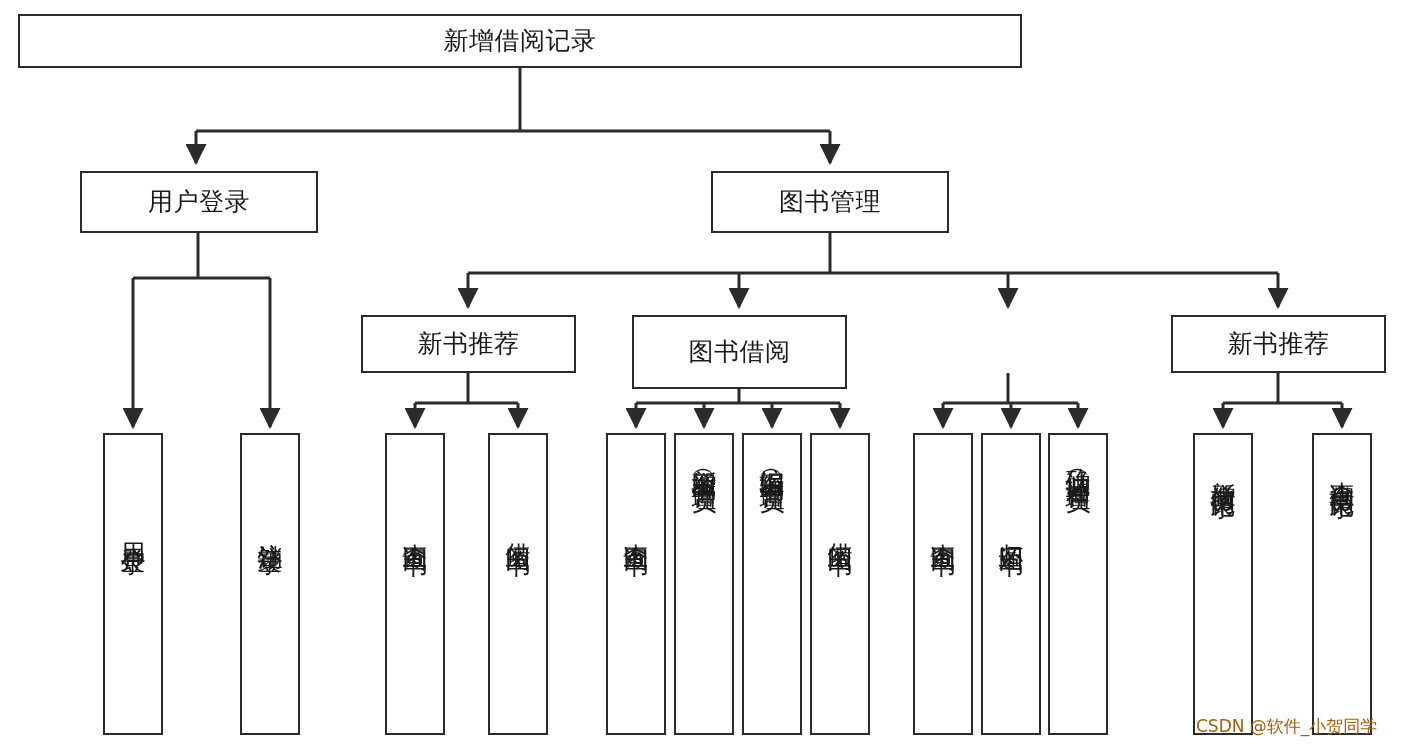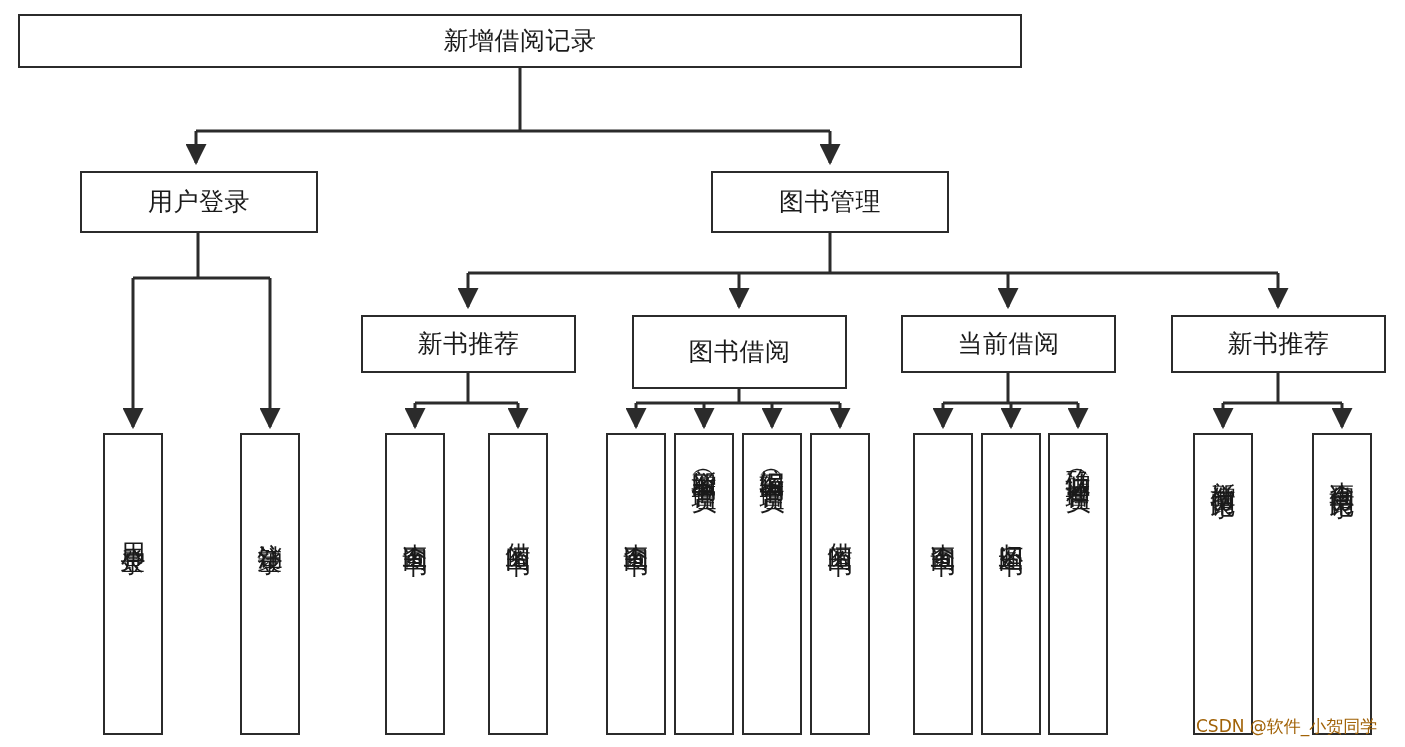--- a/index.html
+++ b/index.html
@@ -137,23 +137,20 @@
   <div class="node h-node" style="left:711px; top:171px; width:238px; height:62px;">
     <span class="lbl">图书管理</span>
   </div>
 
   <div class="node h-node" style="left:361px; top:315px; width:215px; height:58px;">
     <span class="lbl">新书推荐</span>
   </div>
   <div class="node h-node" style="left:632px; top:315px; width:215px; height:74px;">
     <span class="lbl">图书借阅</span>
   </div>
-  <div class="node h-node" style="left:901px; top:315px; width:215px; height:58px;">
-    <span class="lbl">当前借阅</span>
-  </div>
   <div class="node h-node" style="left:1171px; top:315px; width:215px; height:58px;">
     <span class="lbl">新书推荐</span>
   </div>
 
   <div class="node v-node mid" style="left:103px; top:433px; width:60px; height:302px;">
     <span class="lbl">用户登录</span>
   </div>
   <div class="node v-node mid" style="left:240px; top:433px; width:60px; height:302px;">
     <span class="lbl">注销登录</span>
   </div>

